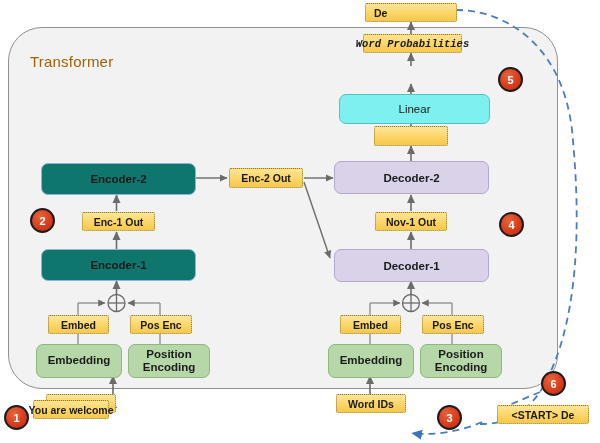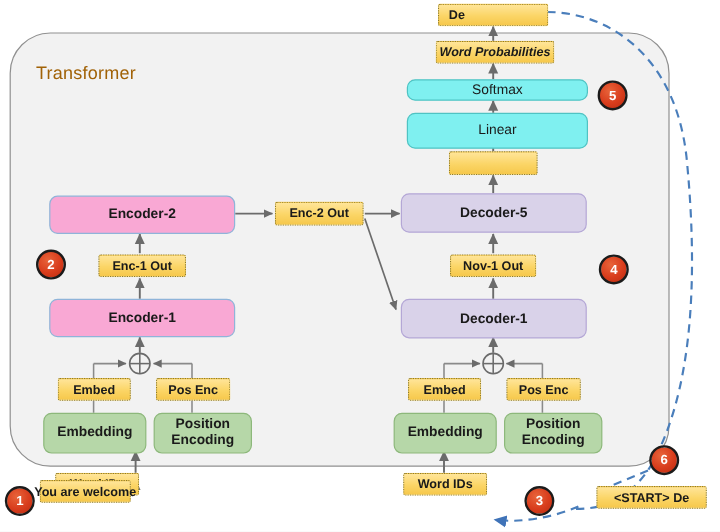--- a/index.html
+++ b/index.html
@@ -29,38 +29,38 @@
   }
 
   
   .box{
     border-radius:7px;
     border:1px solid #9aa0a6;
     font-size:11.5px;
     font-weight:bold;
     color:#1a1a1a;
   }
-  .box.enc{background:#f9a8d4;border-color:#8fb4d9;}
+  .box.enc{background:#0f766e;border-color:#8fb4d9;}
   .box.dec{background:#d9d2e9;border-color:#b4a7d6;}
   .box.cyan{background:#7ff0f0;border-color:#4fc3c3;font-weight:normal;font-size:11.5px;}
   .box.green{background:#b6d7a8;border-color:#8db87b;line-height:1.15;}
 
   
   .tag{
     background:linear-gradient(180deg,#ffe599 0%, #fbd566 55%, #f6c84c 100%);
     border:1px dotted #8a7a2e;
     font-size:10.5px;
     color:#1a1a1a;
     font-weight:bold;
     border-radius:2px;
     padding:2px 4px;
     box-sizing:border-box;
     white-space:nowrap;
   }
-  .tag.italic{font-style:italic;font-weight:bold;}
+  .tag.italic{font-style:italic;font-weight:bold;font-family:Liberation Mono, monospace;}
   .tag.left{justify-content:flex-start;padding-left:8px;}
 
   
   .circle-num{
     position:absolute;
     width:25px;height:25px;
     border-radius:50%;
     background:radial-gradient(circle at 38% 32%, #e8643a 0%, #d83c1c 55%, #b82d12 100%);
     border:2px solid #1b1b1b;
     color:#ffffff;
@@ -167,21 +167,21 @@
   <div class="node box green" style="left:128px;top:344px;width:82px;height:34px;flex-direction:column;font-size:11.5px;font-weight:bold;">
     <span>Position</span>
     <span>Encoding</span>
   </div>
 
   <div class="node tag" style="left:46px;top:394px;width:70px;height:19px;">Word IDs</div>
   <div class="node tag" style="left:33px;top:400px;width:76px;height:19px;">You are welcome</div>
 
   <div class="node tag" style="left:229px;top:168px;width:74px;height:20px;">Enc-2 Out</div>
 
-  <div class="node box dec" style="left:334px;top:161px;width:155px;height:33px;">Decoder-5</div>
+  <div class="node box dec" style="left:334px;top:161px;width:155px;height:33px;">Decoder-2</div>
 
   <div class="node tag" style="left:375px;top:212px;width:72px;height:19px;">Nov-1 Out</div>
 
   <div class="node box dec" style="left:334px;top:249px;width:155px;height:33px;">Decoder-1</div>
 
   <div class="node tag" style="left:340px;top:315px;width:61px;height:19px;">Embed</div>
   <div class="node tag" style="left:422px;top:315px;width:62px;height:19px;">Pos Enc</div>
 
   <div class="node box green" style="left:328px;top:344px;width:86px;height:34px;font-size:11.5px;font-weight:bold;">Embedding</div>
 
@@ -189,21 +189,20 @@
     <span>Position</span>
     <span>Encoding</span>
   </div>
 
   <div class="node tag" style="left:336px;top:394px;width:70px;height:19px;">Word IDs</div>
 
   <div class="node tag" style="left:374px;top:126px;width:74px;height:20px;"></div>
 
   <div class="node box cyan" style="left:339px;top:94px;width:151px;height:30px;">Linear</div>
 
-  <div class="node box cyan" style="left:339px;top:66px;width:151px;height:18px;">Softmax</div>
 
   <div class="node tag italic" style="left:363px;top:34px;width:99px;height:19px;">Word Probabilities</div>
 
   <div class="node tag left" style="left:365px;top:3px;width:92px;height:19px;">De</div>
 
   <div class="node tag" style="left:497px;top:405px;width:92px;height:19px;">&lt;START&gt; De</div>
 
   <div class="circle-num" style="left:4px;top:405px;">1</div>
   <div class="circle-num" style="left:30px;top:208px;">2</div>
   <div class="circle-num" style="left:437px;top:405px;">3</div>

